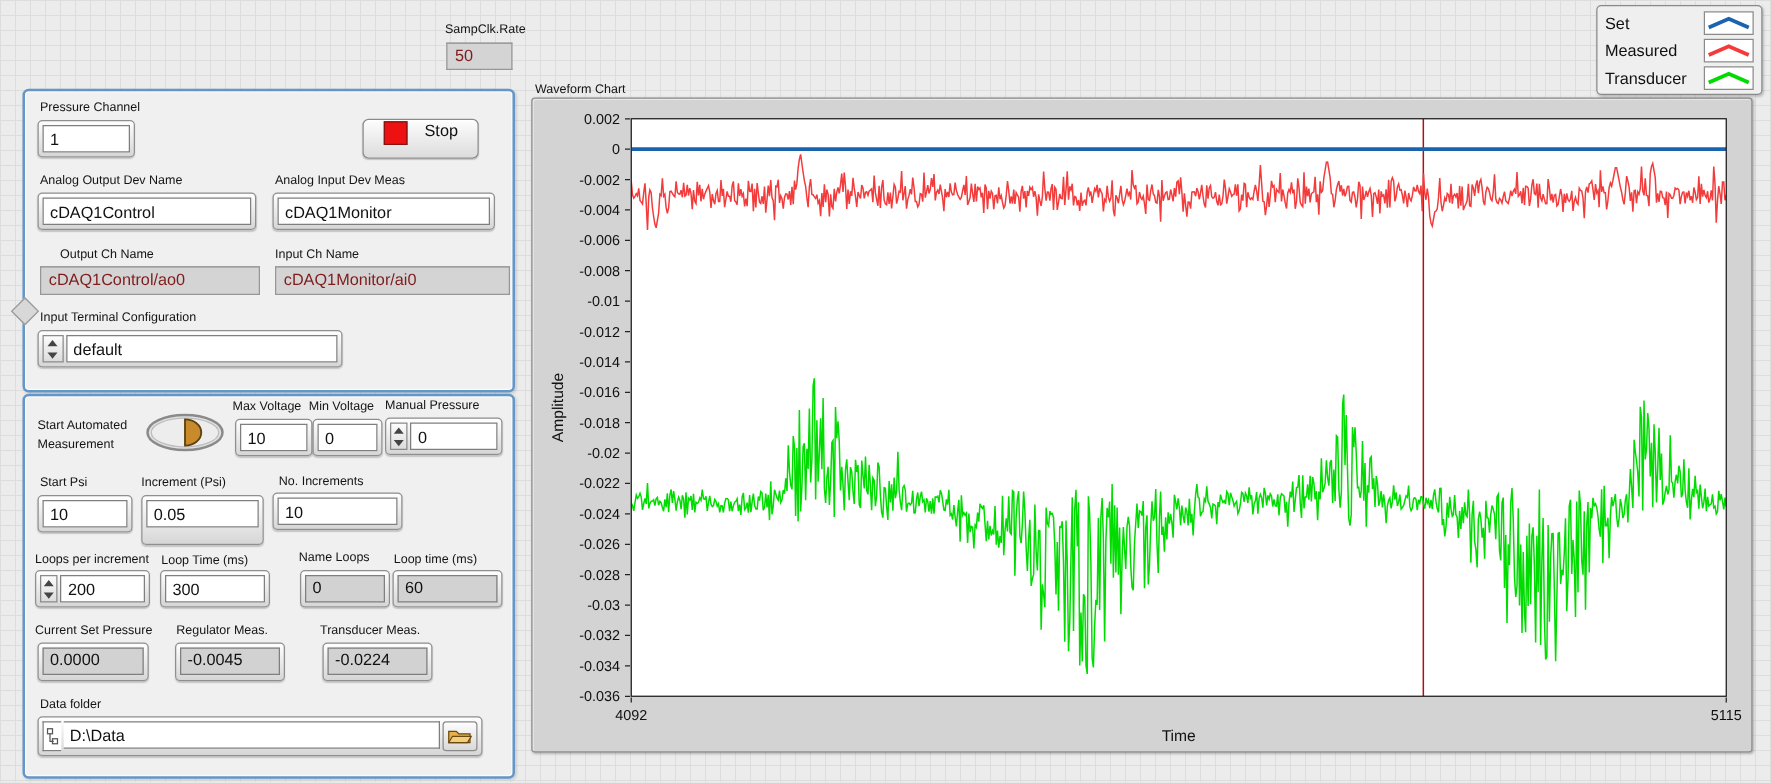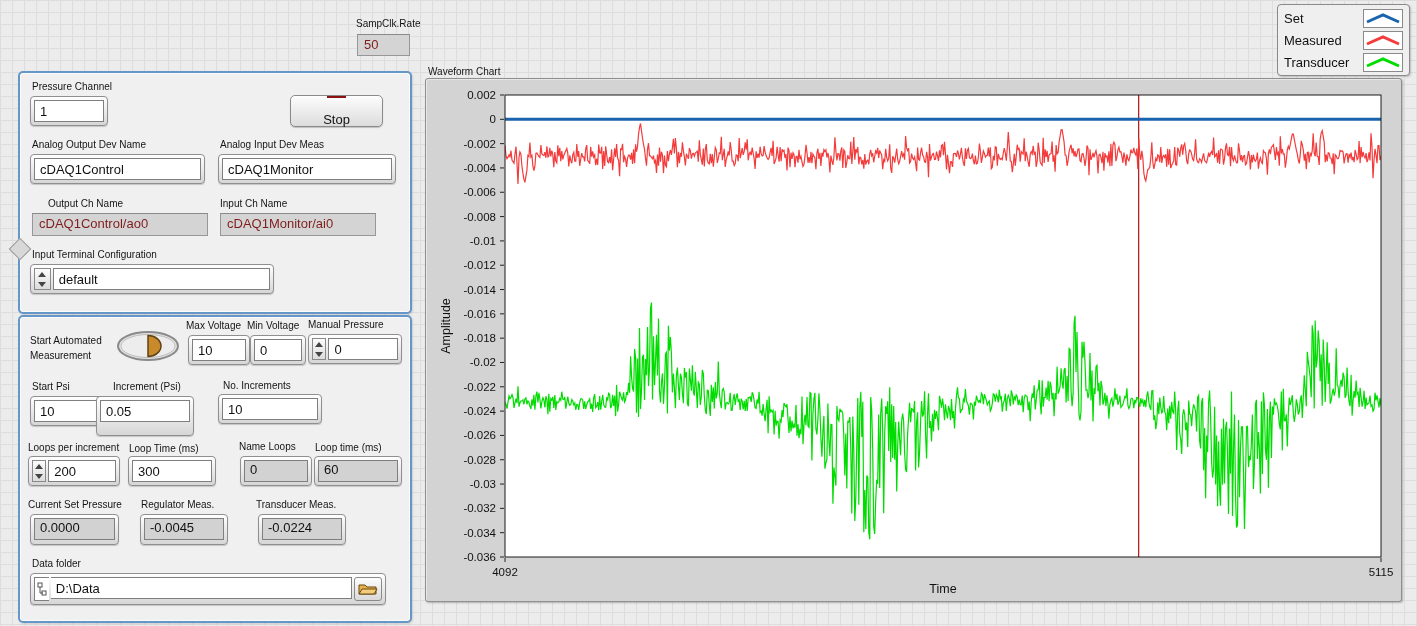--- a/index.html
+++ b/index.html
@@ -18,24 +18,24 @@
     box-shadow:0 1px 1px rgba(0,0,0,.18);}
   .inner{box-sizing:border-box;border:1px solid #7f7f7f;background:#fff;font-size:13px;
     font-family:"Liberation Sans",sans-serif;padding:1px 5px;width:100%;height:22px;color:#111;outline:none;}
   .inner.gray{background:#d2d2d2;}
   .flat-ind{position:absolute;box-sizing:border-box;background:#d4d4d4;border:1px solid #979797;
     border-top-color:#8a8a8a;font-size:13px;color:#7f1d1d;padding:2px 6px;}
   .spin{display:flex;flex-direction:column;width:16px;border:1px solid #8a8a8a;background:linear-gradient(#fcfcfc,#dcdcdc);}
   .spin-btn{flex:1;display:flex;align-items:center;justify-content:center;cursor:pointer;}
   .tri-up{width:0;height:0;border-left:4px solid transparent;border-right:4px solid transparent;border-bottom:5px solid #444;}
   .tri-dn{width:0;height:0;border-left:4px solid transparent;border-right:4px solid transparent;border-top:5px solid #444;}
-  .stop-btn{position:absolute;box-sizing:border-box;display:flex;align-items:center;justify-content:center;gap:14px;
+  .stop-btn{position:absolute;box-sizing:border-box;display:flex;align-items:flex-start;justify-content:center;gap:14px;
     border:1px solid #8a8a8a;border-radius:5px;background:linear-gradient(#fdfdfd,#dcdcdc);
     font-size:13px;font-family:"Liberation Sans",sans-serif;color:#111;cursor:pointer;
-    box-shadow:0 1px 1px rgba(0,0,0,.2), inset 0 1px 0 #fff;flex-direction:column;}
+    box-shadow:0 1px 1px rgba(0,0,0,.2), inset 0 1px 0 #fff;}
   .stop-sq{width:17px;height:17px;border:1px solid #8a1111;}
   .chart-panel{position:absolute;left:425px;top:78px;width:975px;height:522px;background:#d3d3d3;
     border:1px solid #8f8f8f;border-radius:3px;box-shadow:inset 1px 1px 0 #e8e8e8,1px 1px 2px rgba(0,0,0,.25);}
   .chart-svg{position:absolute;left:425px;top:78px;}
   .legend{position:absolute;left:1277px;top:4px;width:133px;height:72px;box-sizing:border-box;
     border:1px solid #8a8a8a;border-radius:4px;background:#efefef;box-shadow:1px 1px 2px rgba(0,0,0,.2);
     display:flex;flex-direction:column;justify-content:space-around;padding:2px 6px;}
   .legend-row{display:flex;align-items:center;justify-content:space-between;height:21px;cursor:pointer;}
   .legend-label{font-size:13px;color:#111;}
   .legend-sample{width:40px;height:19px;background:#fff;border:1px solid #8a8a8a;box-sizing:border-box;}
@@ -73,21 +73,21 @@
 
     <div class="lbl" style="left:200px;top:64px;">Analog Input Dev Meas</div>
     <div class="frame" style="left:198px;top:81px;width:178px;height:30px;">
       <input class="inner" value="cDAQ1Monitor" style="">
     </div>
 
     <div class="lbl" style="left:28px;top:123px;">Output Ch Name</div>
     <div class="flat-ind" style="left:12px;top:140px;width:176px;height:23px;">cDAQ1Control/ao0</div>
 
     <div class="lbl" style="left:200px;top:123px;">Input Ch Name</div>
-    <div class="flat-ind" style="left:200px;top:140px;width:156px;height:23px;">cDAQ1Monitor/ai0</div>
+    <div class="flat-ind" style="left:200px;top:140px;width:188px;height:23px;">cDAQ1Monitor/ai0</div>
 
     <div class="lbl" style="left:12px;top:174px;">Input Terminal Configuration</div>
     <div class="frame" style="left:10px;top:191px;width:244px;height:30px;">
       <div class="spin">
         <div class="spin-btn">
             <div class="tri-up"></div>
           </div>
         <div class="spin-btn">
             <div class="tri-dn"></div>
           </div>
@@ -128,21 +128,21 @@
       </div>
       <input class="inner" value="0" style="">
     </div>
 
     <div class="lbl" style="left:12px;top:62px;">Start Psi</div>
     <div class="frame" style="left:10px;top:79px;width:76px;height:30px;">
       <input class="inner" value="10" style="">
     </div>
 
     <div class="lbl" style="left:93px;top:62px;text-align:right;">Increment (Psi)</div>
-    <div class="frame" style="left:76px;top:79px;width:98px;height:40px;">
+    <div class="frame" style="left:93px;top:79px;width:98px;height:40px;">
       <input class="inner" value="0.05" style="">
     </div>
 
     <div class="lbl" style="left:203px;top:61px;">No. Increments</div>
     <div class="frame" style="left:198px;top:77px;width:104px;height:30px;">
       <input class="inner" value="10" style="">
     </div>
 
     <div class="lbl" style="left:8px;top:123px;">Loops per increment</div>
     <div class="frame" style="left:8px;top:139px;width:92px;height:30px;">

